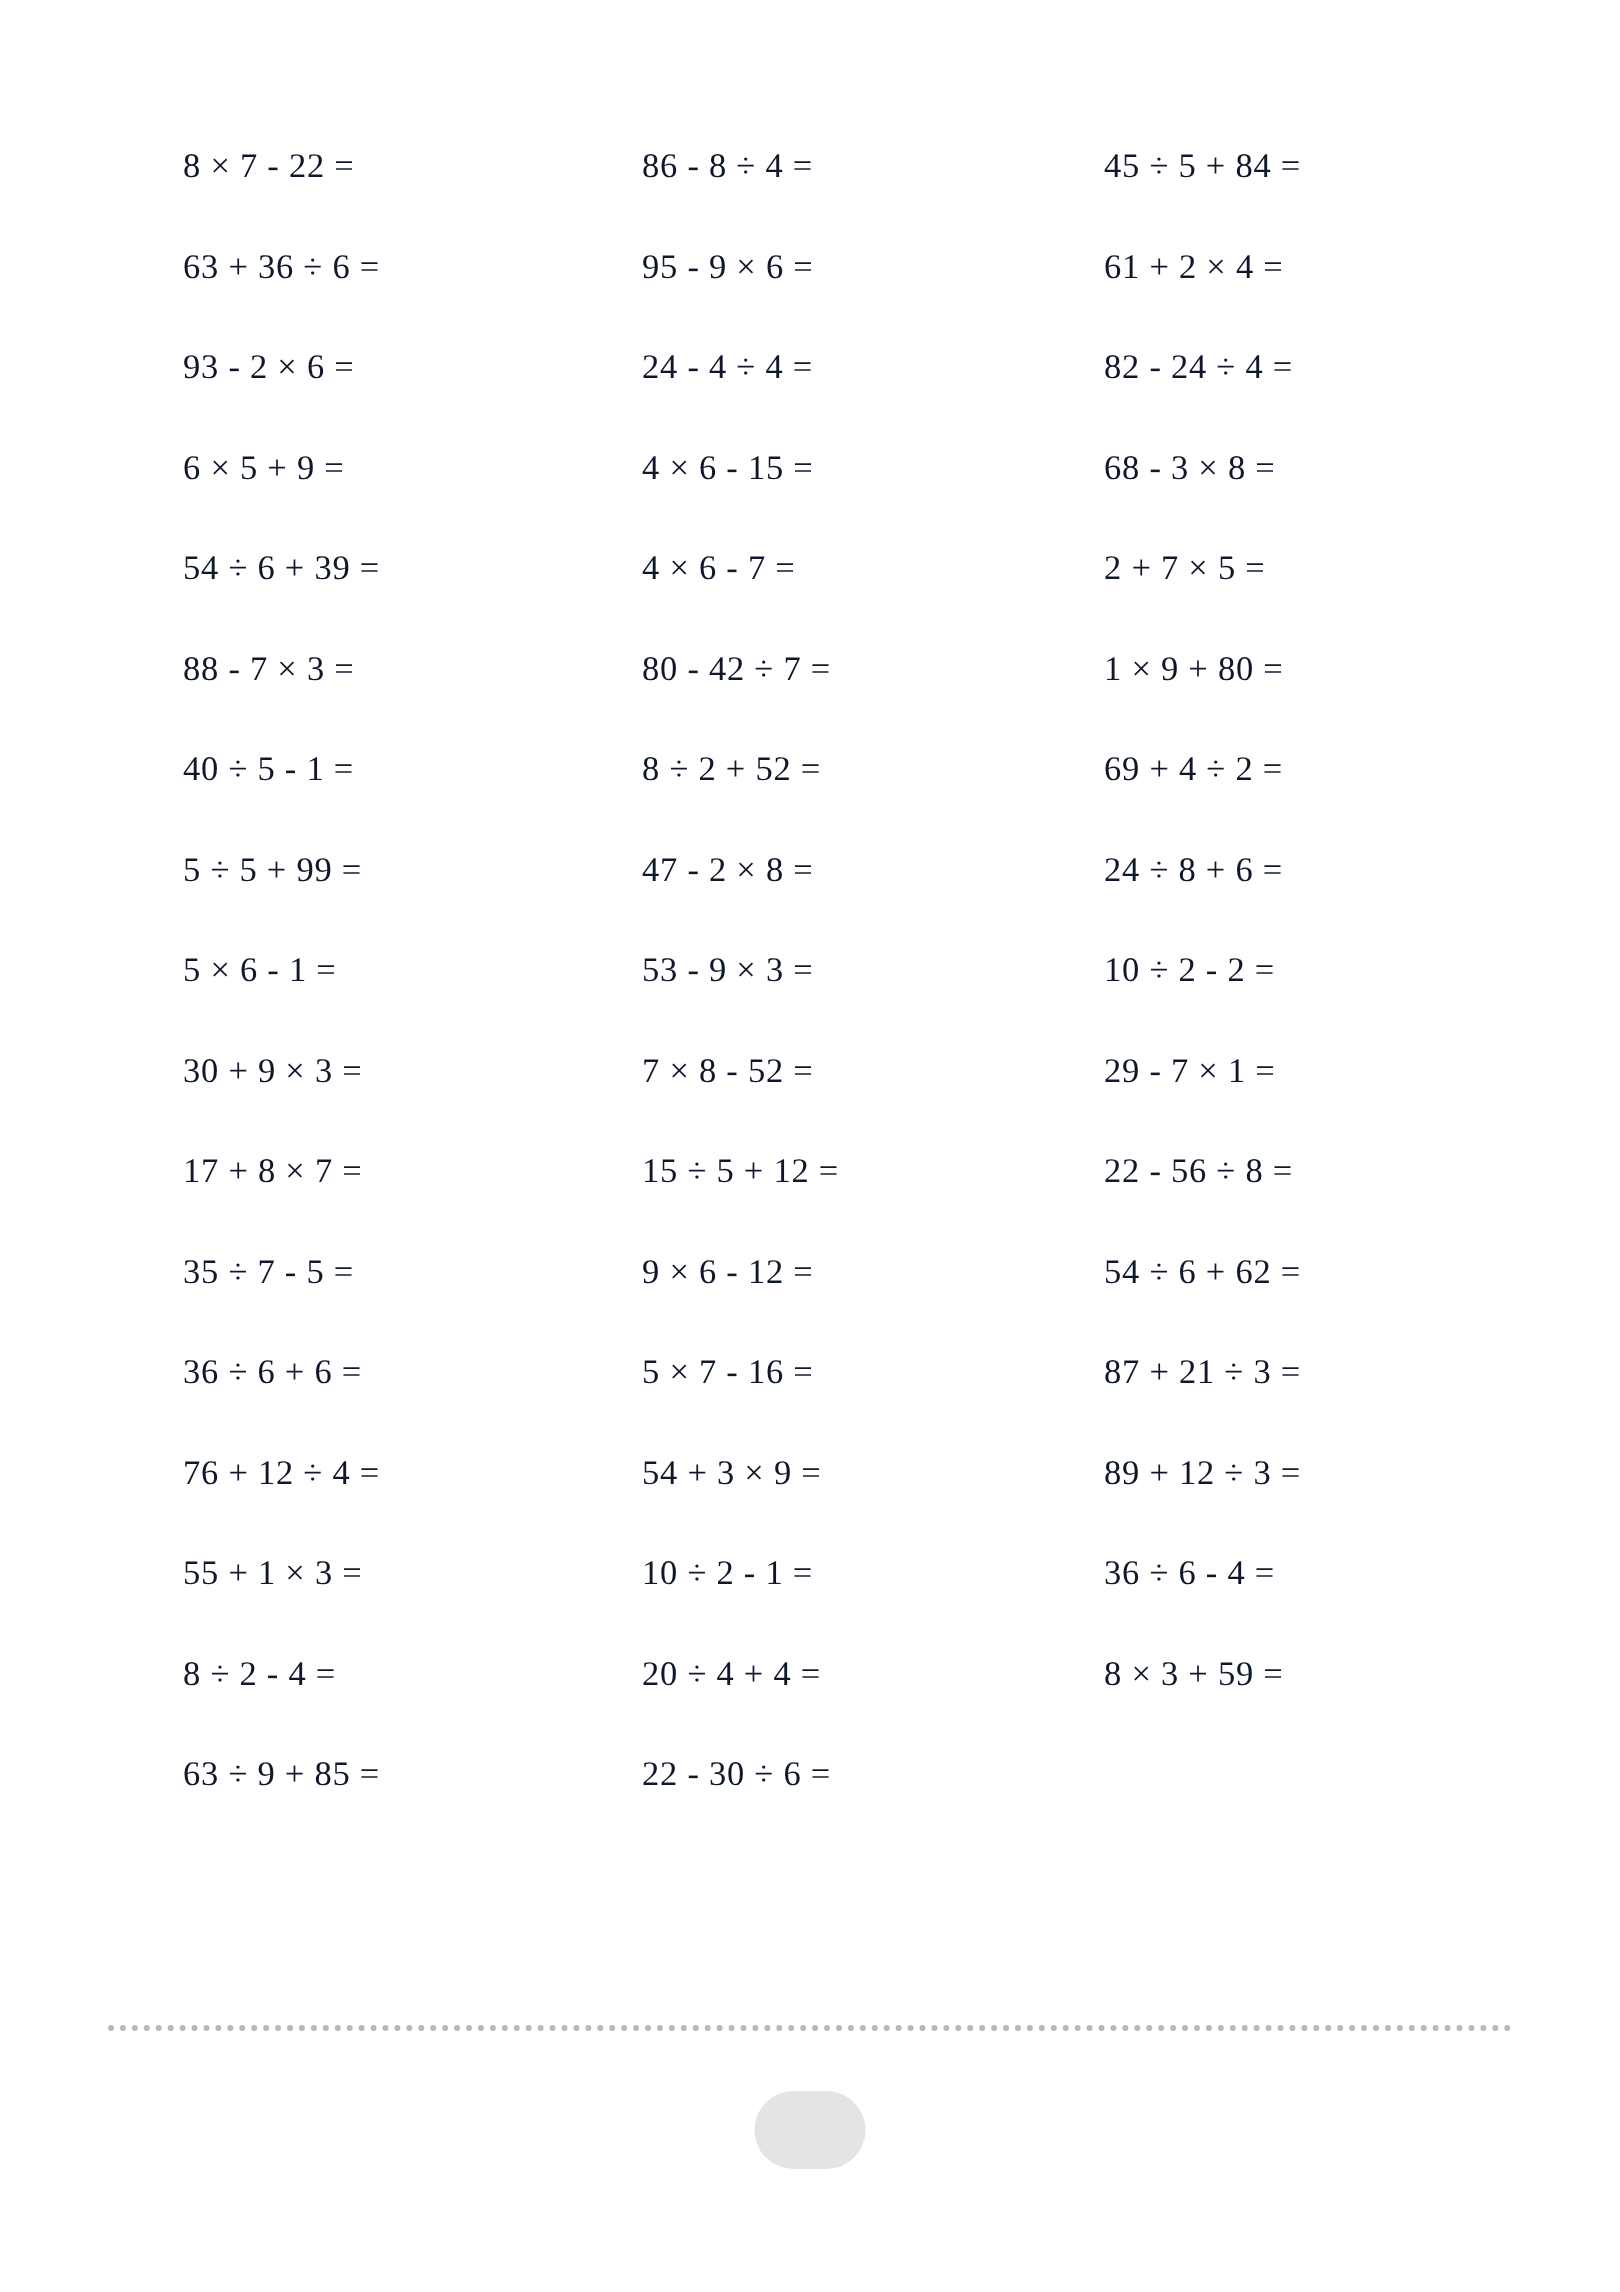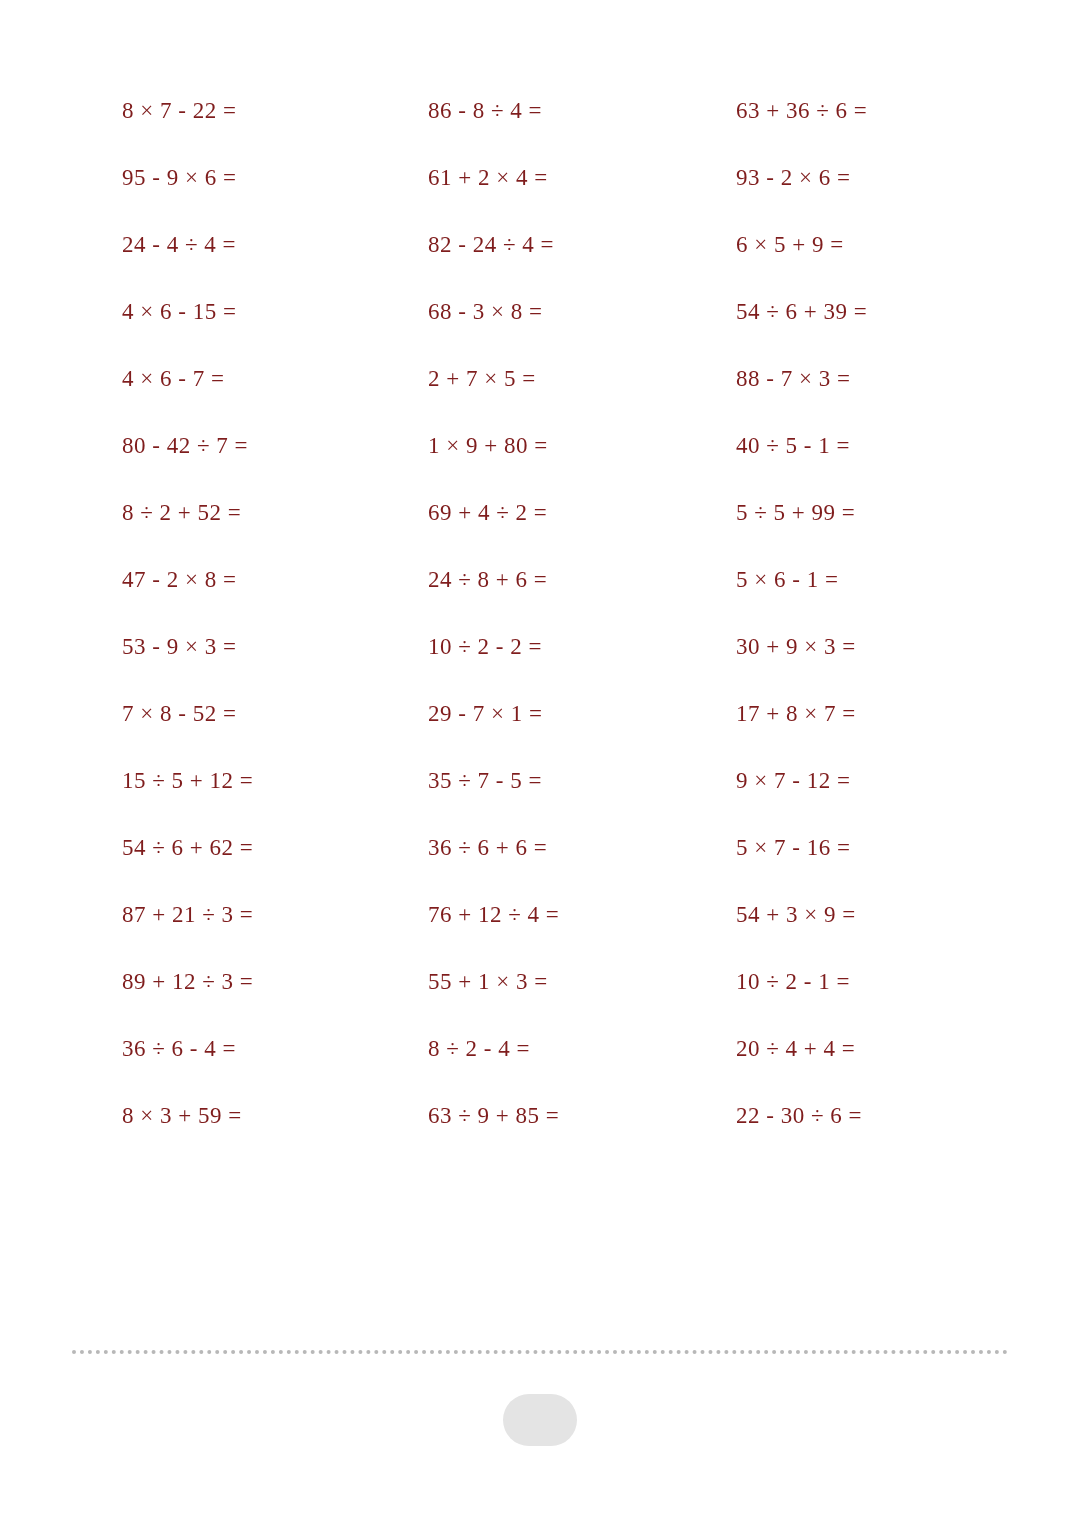--- a/index.html
+++ b/index.html
@@ -24,21 +24,21 @@
     left: 122px;
     top: 77px;
     width: 940px;
     display: grid;
     grid-template-columns: 306px 308px 326px;
   }
   .cell {
     height: 67px;
     line-height: 67px;
     font-size: 23px;
-    color: #7f1d1d;
+    color: #0f172a;
     letter-spacing: 0.5px;
     white-space: nowrap;
     text-align: left;
   }
   .divider {
     position: absolute;
     left: 72px;
     right: 72px;
     top: 1350px;
     height: 0;
@@ -58,20 +58,21 @@
   }
 </style>
 </head>
 <body>
 
 <div class="page">
 
   <main class="problem-grid">
       <div class="cell">8 × 7 - 22 =</div>
       <div class="cell">86 - 8 ÷ 4 =</div>
+      <div class="cell">45 ÷ 5 + 84 =</div>
       <div class="cell">63 + 36 ÷ 6 =</div>
       <div class="cell">95 - 9 × 6 =</div>
       <div class="cell">61 + 2 × 4 =</div>
       <div class="cell">93 - 2 × 6 =</div>
       <div class="cell">24 - 4 ÷ 4 =</div>
       <div class="cell">82 - 24 ÷ 4 =</div>
       <div class="cell">6 × 5 + 9 =</div>
       <div class="cell">4 × 6 - 15 =</div>
       <div class="cell">68 - 3 × 8 =</div>
       <div class="cell">54 ÷ 6 + 39 =</div>
@@ -87,22 +88,23 @@
       <div class="cell">47 - 2 × 8 =</div>
       <div class="cell">24 ÷ 8 + 6 =</div>
       <div class="cell">5 × 6 - 1 =</div>
       <div class="cell">53 - 9 × 3 =</div>
       <div class="cell">10 ÷ 2 - 2 =</div>
       <div class="cell">30 + 9 × 3 =</div>
       <div class="cell">7 × 8 - 52 =</div>
       <div class="cell">29 - 7 × 1 =</div>
       <div class="cell">17 + 8 × 7 =</div>
       <div class="cell">15 ÷ 5 + 12 =</div>
+      <div class="cell">22 - 56 ÷ 8 =</div>
       <div class="cell">35 ÷ 7 - 5 =</div>
-      <div class="cell">9 × 7 - 12 =</div>
+      <div class="cell">9 × 6 - 12 =</div>
       <div class="cell">54 ÷ 6 + 62 =</div>
       <div class="cell">36 ÷ 6 + 6 =</div>
       <div class="cell">5 × 7 - 16 =</div>
       <div class="cell">87 + 21 ÷ 3 =</div>
       <div class="cell">76 + 12 ÷ 4 =</div>
       <div class="cell">54 + 3 × 9 =</div>
       <div class="cell">89 + 12 ÷ 3 =</div>
       <div class="cell">55 + 1 × 3 =</div>
       <div class="cell">10 ÷ 2 - 1 =</div>
       <div class="cell">36 ÷ 6 - 4 =</div>

